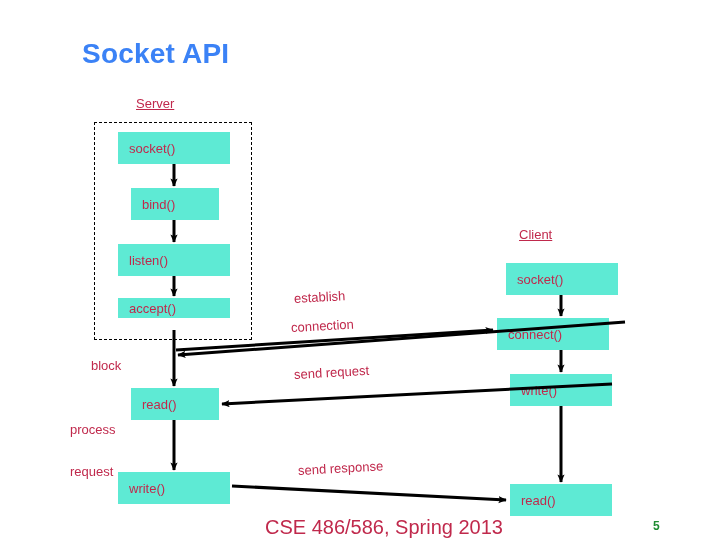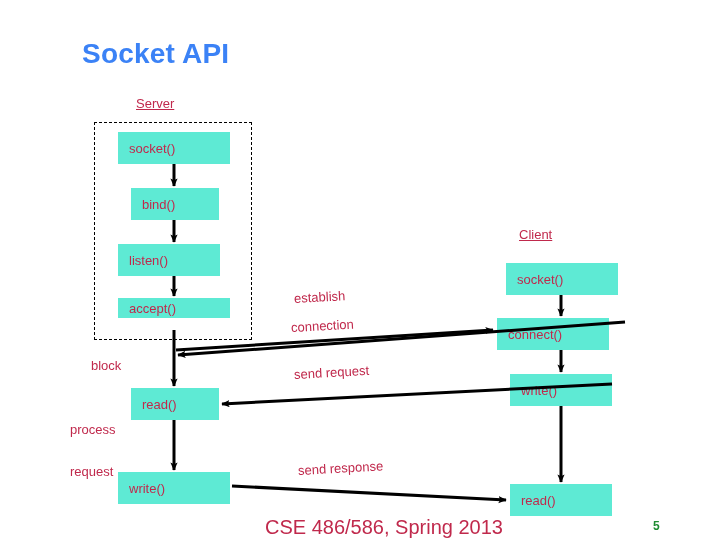--- a/index.html
+++ b/index.html
@@ -68,21 +68,21 @@
     display: flex;
     align-items: center;
     box-sizing: border-box;
     padding-left: 11px;
     white-space: nowrap;
   }
 
   
   #srv-socket  { left: 118px; top: 132px; width: 112px; height: 32px; }
   #srv-bind    { left: 131px; top: 188px; width: 88px;  height: 32px; }
-  #srv-listen  { left: 118px; top: 244px; width: 102px; height: 32px; }
+  #srv-listen  { left: 118px; top: 244px; width: 112px; height: 32px; }
   #srv-accept  { left: 118px; top: 298px; width: 112px; height: 20px; }
   #srv-read    { left: 131px; top: 388px; width: 88px;  height: 32px; }
   #srv-write   { left: 118px; top: 472px; width: 112px; height: 32px; }
 
   
   #cli-socket  { left: 506px; top: 263px; width: 112px; height: 32px; }
   #cli-connect { left: 497px; top: 318px; width: 112px; height: 32px; }
   #cli-write   { left: 510px; top: 374px; width: 102px; height: 32px; }
   #cli-read    { left: 510px; top: 484px; width: 102px; height: 32px; }
 

